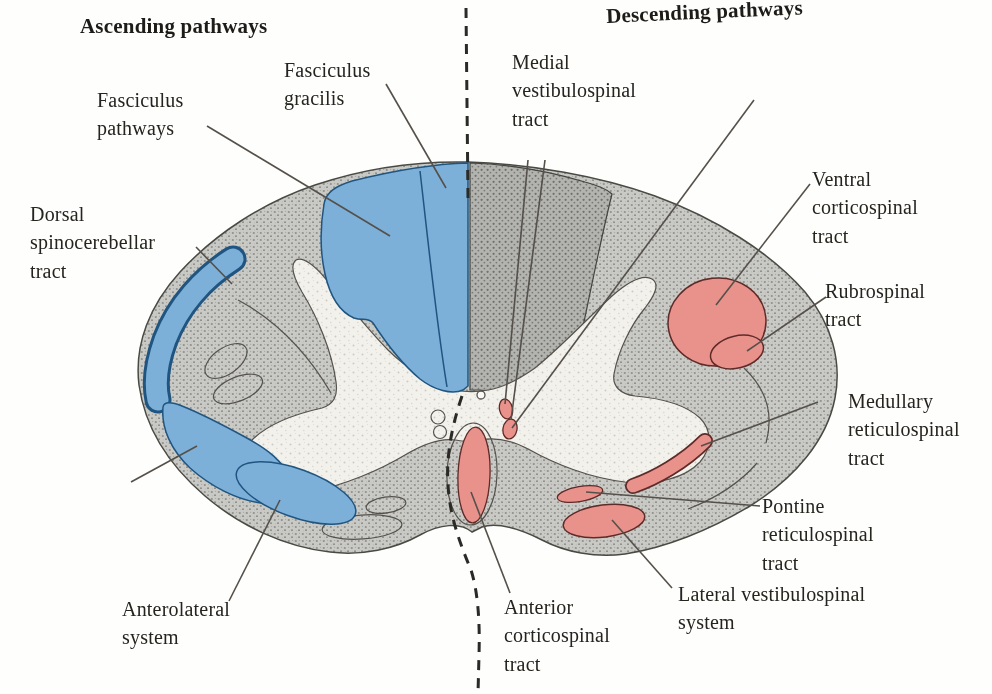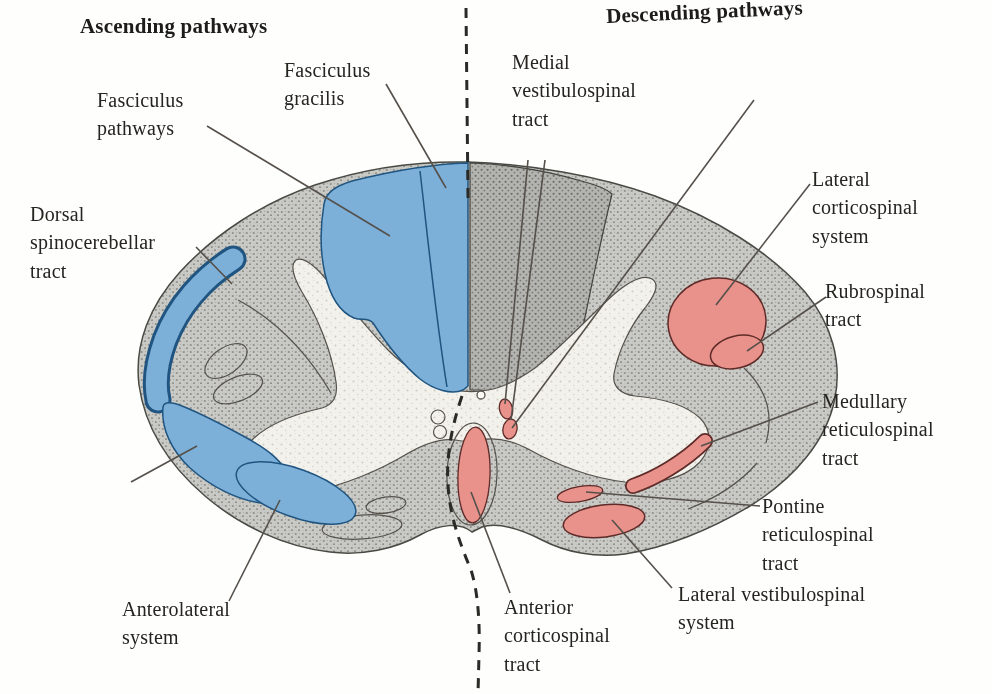--- a/index.html
+++ b/index.html
@@ -141,20 +141,20 @@
 
   <div class="lbl bold" style="left:80px;top:12px;width:230px">Ascending pathways</div>
   <div class="lbl bold tilt" style="left:606px;top:-4px;width:270px">Descending pathways</div>
 
   <div class="lbl" style="left:97px;top:86px;width:105px">Fasciculus pathways</div>
   <div class="lbl" style="left:284px;top:56px;width:110px">Fasciculus gracilis</div>
   <div class="lbl" style="left:30px;top:200px;width:160px">Dorsal spinocerebellar tract</div>
   <div class="lbl" style="left:122px;top:595px;width:150px">Anterolateral system</div>
 
   <div class="lbl" style="left:512px;top:48px;width:155px">Medial vestibulospinal tract</div>
-  <div class="lbl" style="left:812px;top:165px;width:135px">Lateral corticospinal system</div>
+  <div class="lbl" style="left:812px;top:165px;width:135px">Ventral corticospinal tract</div>
   <div class="lbl" style="left:825px;top:277px;width:125px">Rubrospinal tract</div>
-  <div class="lbl" style="left:822px;top:387px;width:145px">Medullary reticulospinal tract</div>
+  <div class="lbl" style="left:848px;top:387px;width:145px">Medullary reticulospinal tract</div>
   <div class="lbl" style="left:762px;top:492px;width:150px">Pontine reticulospinal tract</div>
   <div class="lbl" style="left:678px;top:580px;width:245px">Lateral vestibulospinal system</div>
   <div class="lbl" style="left:504px;top:593px;width:140px">Anterior corticospinal tract</div>
 
 </div>
 
 </body></html>

